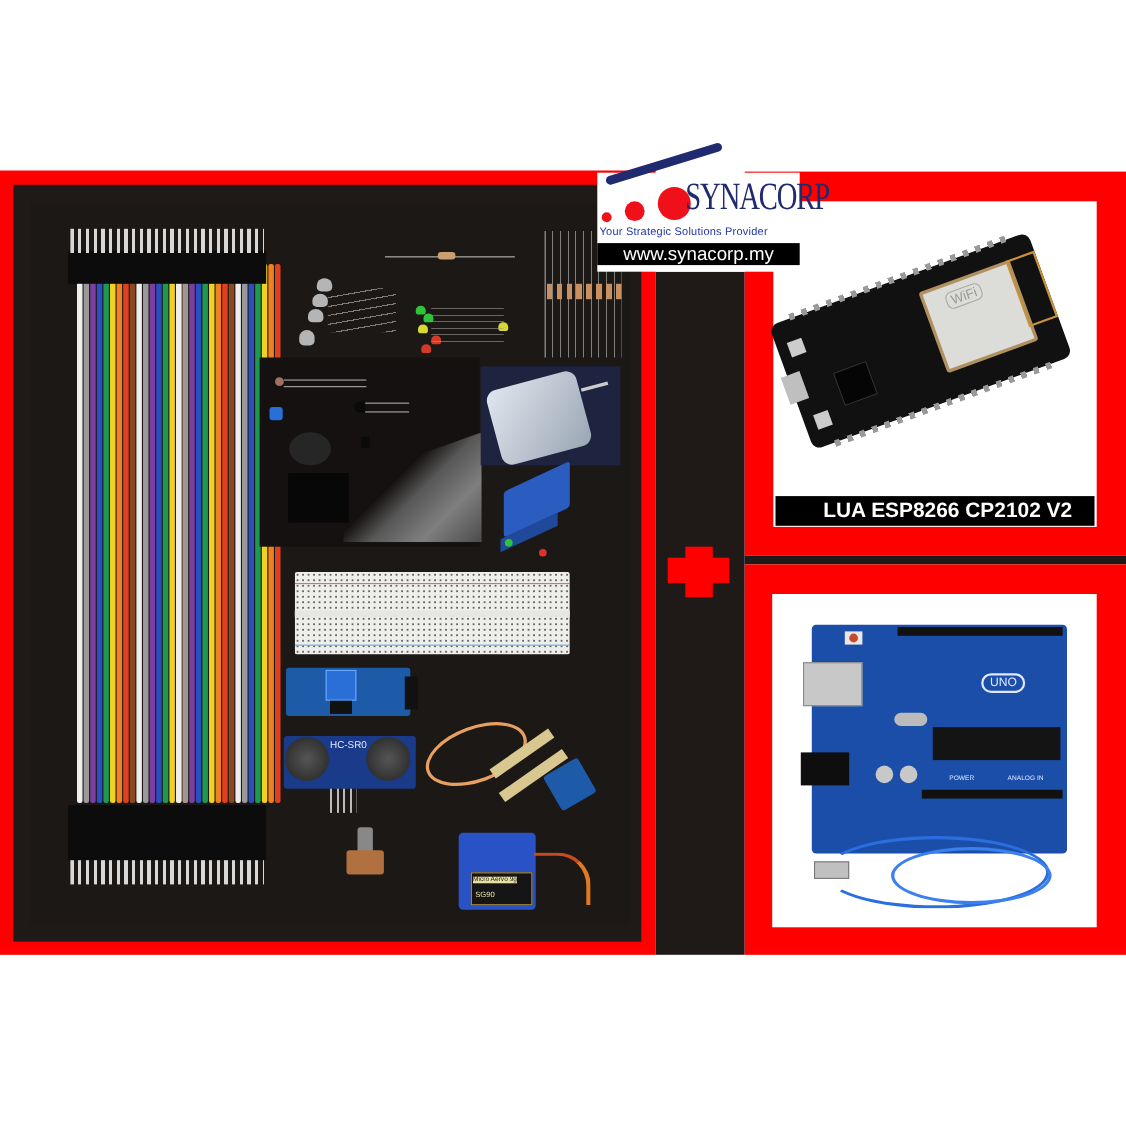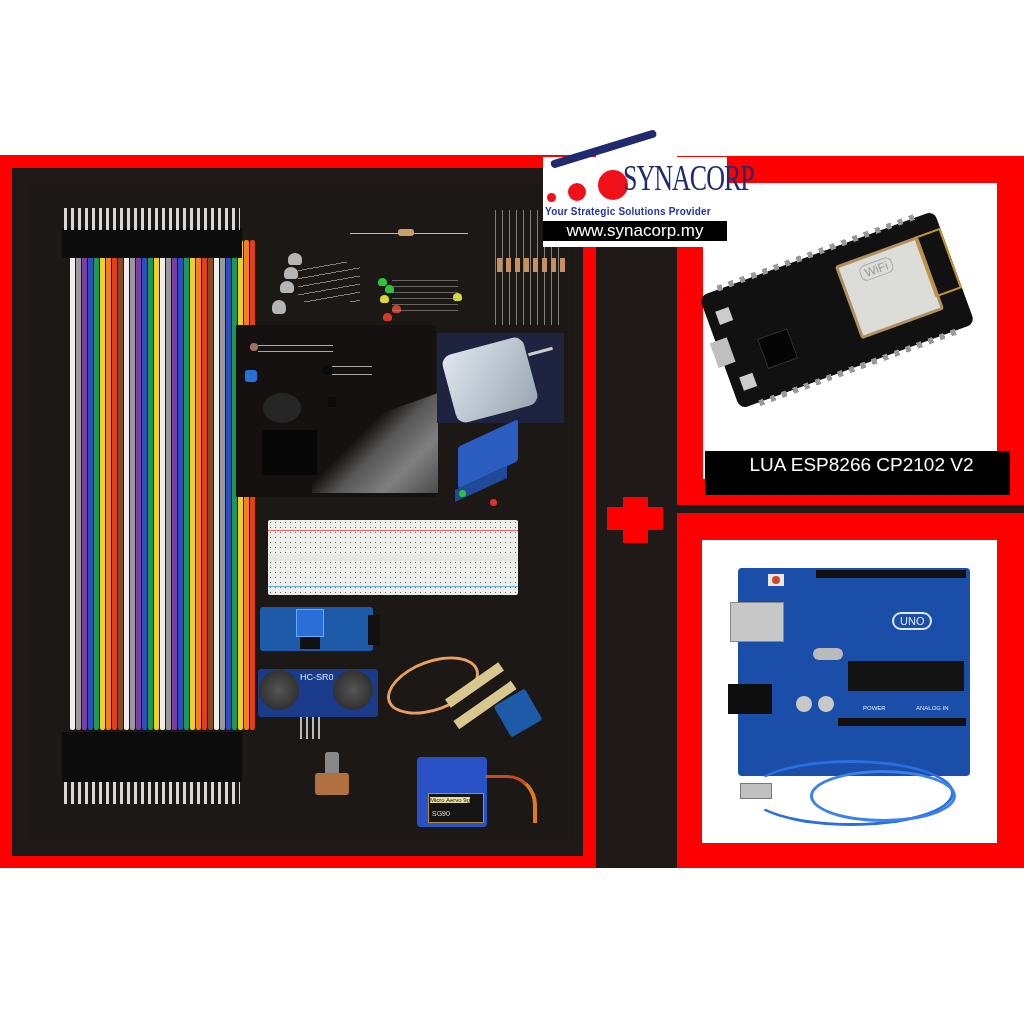--- a/index.html
+++ b/index.html
@@ -7,21 +7,21 @@
   .abs { position:absolute; }
   .red { background:#fe0000; }
   .dark { background:#1f1a17; }
   .white { background:#ffffff; }
 
   
   .logo { left:543px; top:157px; width:184px; height:90px; background:#fff; }
   .logo .dot { position:absolute; border-radius:50%; background:#f0101a; }
   .logo .swoosh { position:absolute; left:8px; top:4px; width:110px; height:8px; background:#202a6e; transform:rotate(-17deg); transform-origin:left center; border-radius:4px; }
   .logo .brand { position:absolute; left:80px; top:2px; font-family:"Liberation Serif", serif; font-size:26px; color:#202a6e; letter-spacing:-1px; transform:scaleY(1.35); transform-origin:top left; }
-  .logo .tag { position:absolute; left:2px; top:49px; font-size:10px; font-weight:bold; color:#2233aa; white-space:nowrap; letter-spacing:0.2px; }
+  .logo .tag { position:absolute; left:2px; top:49px; font-size:10px; font-weight:normal; color:#2233aa; white-space:nowrap; letter-spacing:0.2px; }
   .logo .url { position:absolute; left:0; top:64px; width:184px; height:20px; background:#000; color:#fff; font-size:17px; line-height:20px; text-align:center; }
 
   
   .wire-bundle { position:absolute; top:240px; height:490px; display:flex; }
   .wire { width:5px; height:100%; margin-right:1px; border-radius:2px; }
   .wire-caps { position:absolute; height:30px; background:#0c0c0c; }
   .pins { position:absolute; height:22px; background:repeating-linear-gradient(90deg,#d8d8d8 0 3px,transparent 3px 7px); }
 
   .ledgrp div { position:absolute; border-radius:50% 50% 30% 30%; }
 
@@ -30,21 +30,21 @@
   .breadboard .gap { position:absolute; left:0; top:35px; width:100%; height:6px; background:#e6e6e2; }
   .breadboard .rail-r { position:absolute; left:0; top:10px; width:100%; height:1px; background:#e66; }
   .breadboard .rail-b { position:absolute; left:0; top:66px; width:100%; height:1px; background:#6ae; }
 
   .pcb-blue { background:#1d5aa8; border-radius:3px; }
   .pot { background:#2a6fd8; }
 
   .plus-h { left:607px; top:507px; width:56px; height:23px; background:#ff0000; }
   .plus-v { left:623px; top:497px; width:25px; height:46px; background:#ff0000; }
 
-  .esp-label { left:705px; top:451px; width:289px; height:44px; background:#000; color:#fff; font-weight:normal; font-size:19px; line-height:27px; text-align:right; padding-right:16px; }
+  .esp-label { left:705px; top:451px; width:289px; height:27px; background:#000; color:#fff; font-weight:bold; font-size:19px; line-height:27px; text-align:right; padding-right:1px; }
   .esp-label span { display:inline-block; width:100%; text-align:center; padding-left:24px; box-sizing:border-box; }
 
   .esp { left:712px; top:250px; width:250px; height:120px; background:#111; border-radius:8px; transform:rotate(-20deg); transform-origin:center; }
   .esp .shield { position:absolute; left:138px; top:18px; width:82px; height:72px; background:#dcdcd8; border:3px solid #b09060; border-radius:3px; }
   .esp .ant { position:absolute; left:222px; top:18px; width:24px; height:60px; border:2px solid #c8923c; }
   .esp .usb { position:absolute; left:-6px; top:48px; width:18px; height:26px; background:#bfbfbf; }
   .esp .pinrow { position:absolute; left:20px; width:210px; height:6px; background:repeating-linear-gradient(90deg,#999 0 5px,transparent 5px 12px); }
 
   .uno { left:738px; top:568px; width:232px; height:208px; background:#1b4ea8; border-radius:4px; }
   .uno .usbB { position:absolute; left:-8px; top:34px; width:52px; height:38px; background:#c8c8c8; border:1px solid #888; }

